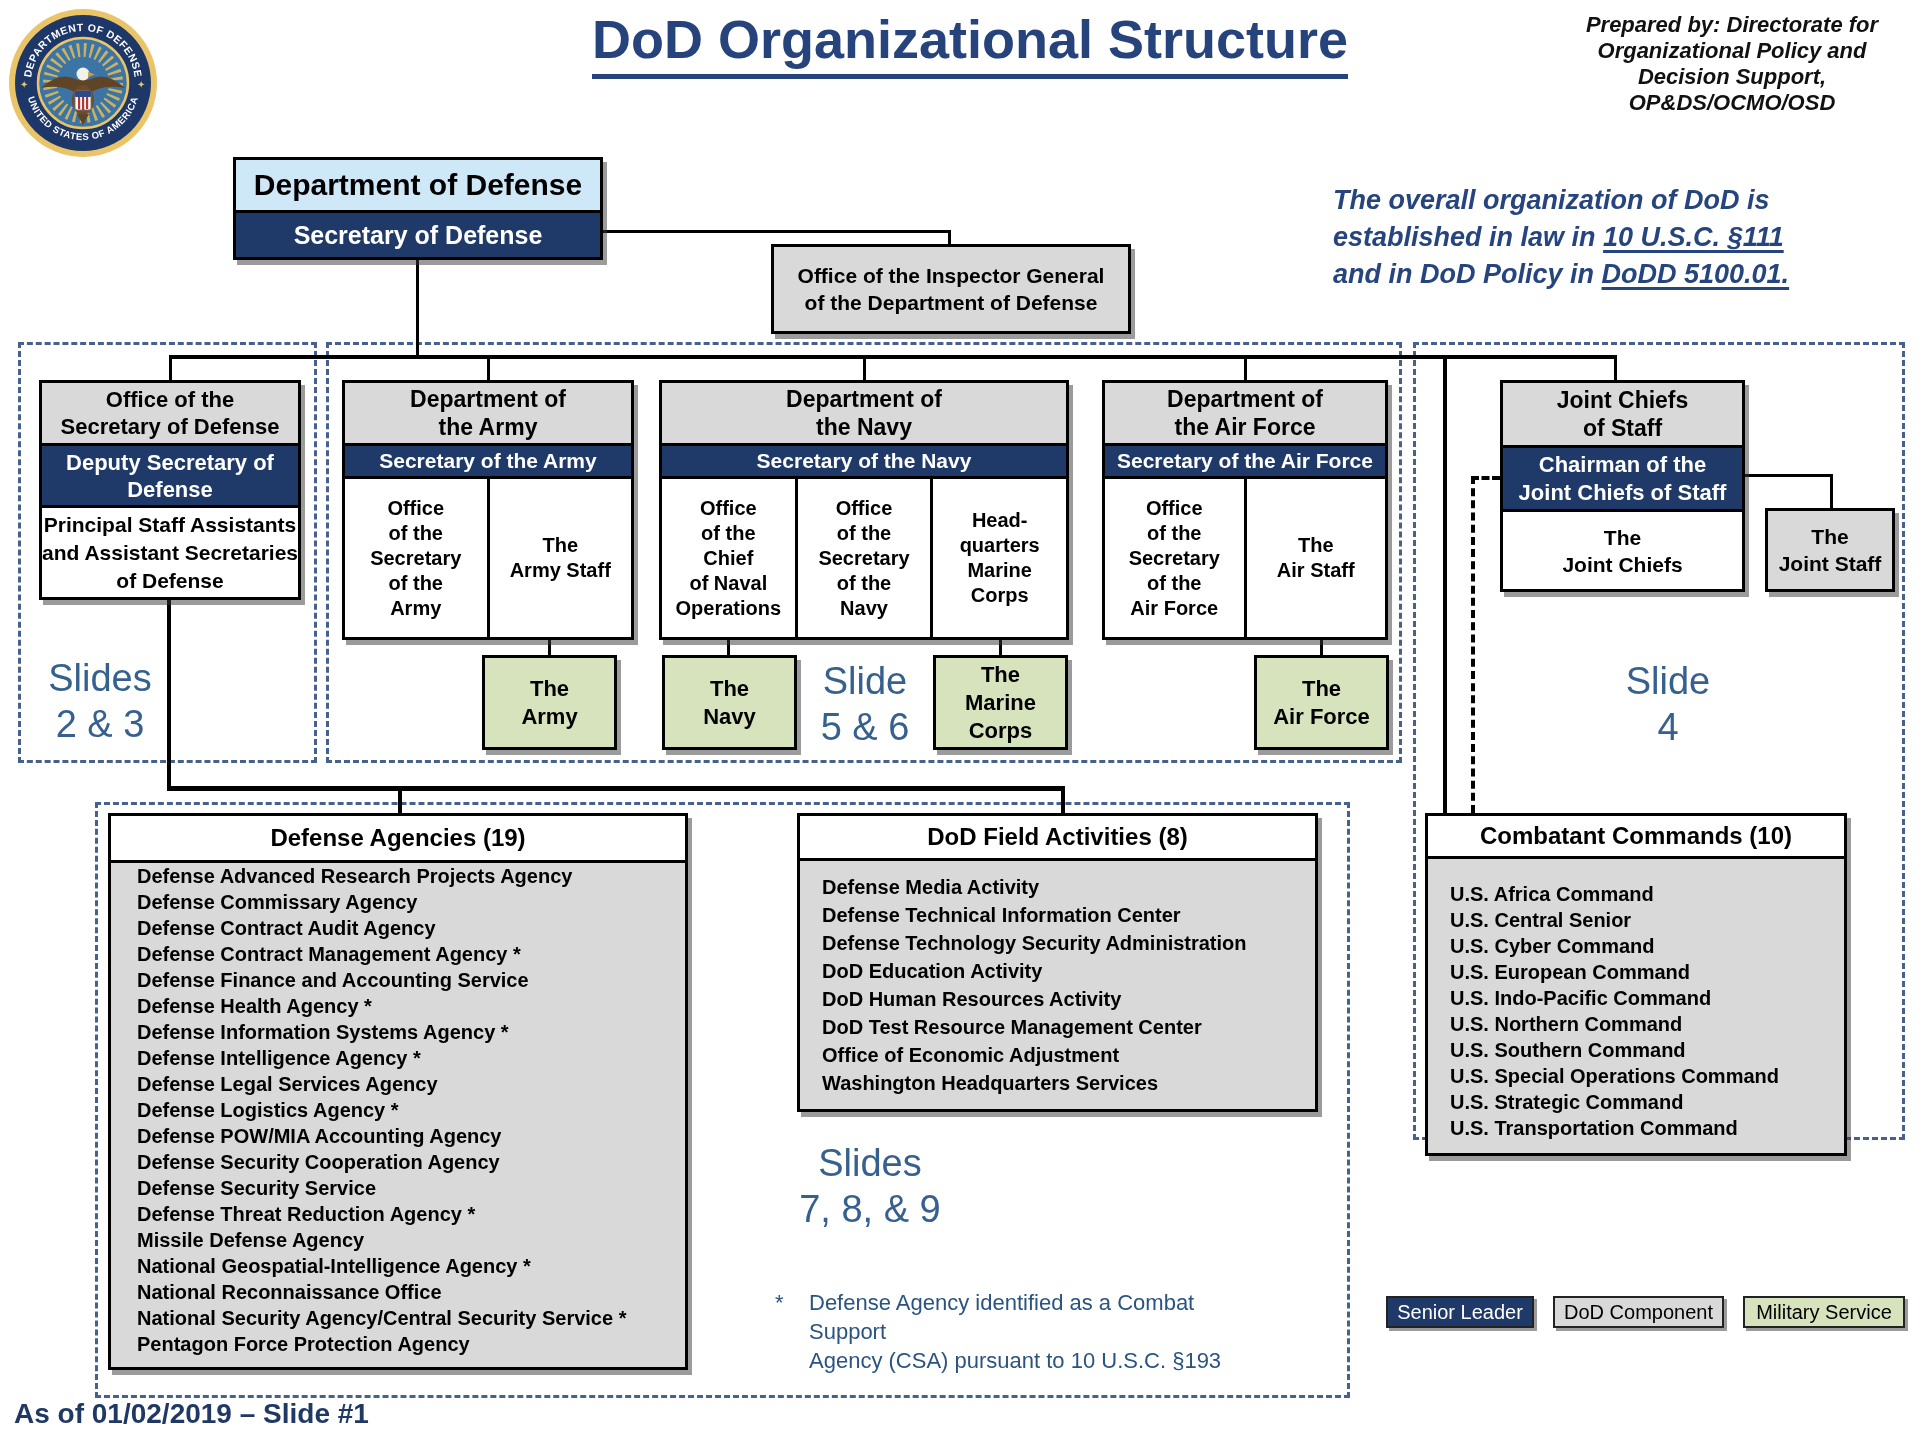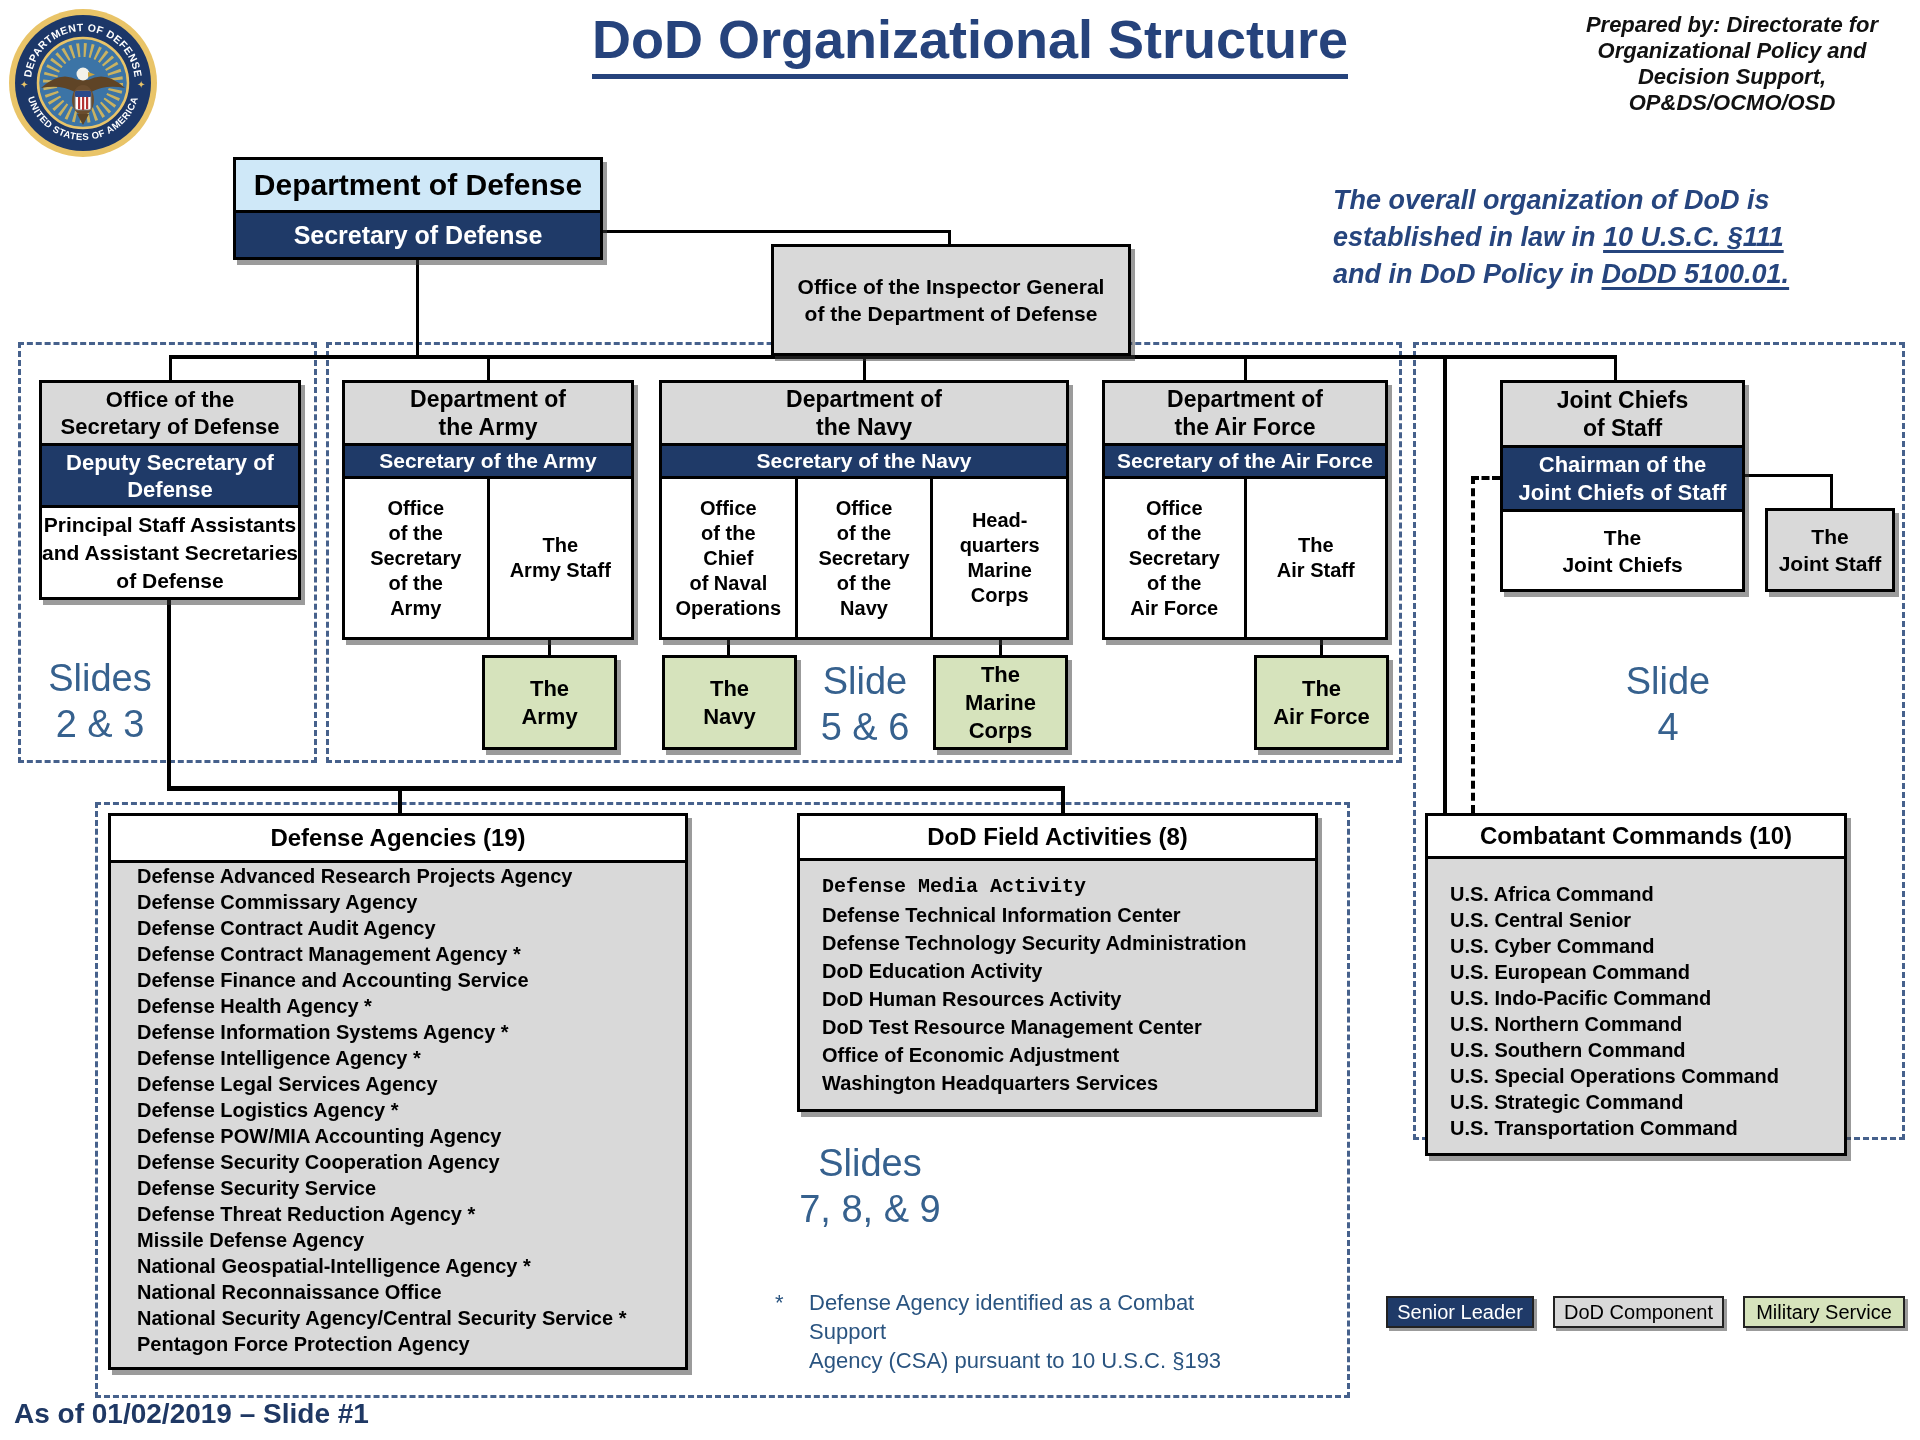--- a/index.html
+++ b/index.html
@@ -125,21 +125,21 @@
     <div class="abs line" style="left:1443px;top:357px;width:4px;height:456px;"></div>
     <div class="abs hdash" style="left:1471px;top:476px;width:29px;"></div>
     <div class="abs vdash" style="left:1471px;top:476px;height:337px;"></div>
   </div>
 
   <div class="abs box" style="left:233px;top:157px;width:370px;">
     <div class="bx-hdr lightblue ctr" style="height:50px;font-size:30px;">Department of Defense</div>
     <div class="bx-navy ctr" style="height:44px;font-size:25px;border-bottom:none;">Secretary of Defense</div>
   </div>
 
-  <div class="abs box grey ctr pre" style="left:771px;top:244px;width:360px;height:112px;font-size:21px;font-weight:bold;line-height:27px;">Office of the Inspector General
+  <div class="abs box grey ctr pre" style="left:771px;top:244px;width:360px;height:90px;font-size:21px;font-weight:bold;line-height:27px;">Office of the Inspector General
 of the Department of Defense</div>
 
   <div class="abs box" style="left:39px;top:380px;width:262px;">
     <div class="bx-hdr ctr pre" style="height:60px;font-size:22px;line-height:27px;">Office of the
 Secretary of Defense</div>
     <div class="bx-navy ctr pre" style="height:59px;font-size:22px;line-height:27px;">Deputy Secretary of
 Defense</div>
     <div class="bx-body ctr pre" style="height:89px;font-size:21px;line-height:28px;">Principal Staff Assistants
 and Assistant Secretaries
 of Defense</div>
@@ -249,21 +249,21 @@
         <div class="list-item" style="line-height:26px;">National Geospatial-Intelligence Agency *</div>
         <div class="list-item" style="line-height:26px;">National Reconnaissance Office</div>
         <div class="list-item" style="line-height:26px;">National Security Agency/Central Security Service *</div>
         <div class="list-item" style="line-height:26px;">Pentagon Force Protection Agency</div>
       </div>
   </div>
 
   <div class="abs list-box" style="left:797px;top:813px;width:521px;">
     <div class="list-hdr" style="line-height:42px;height:42px;">DoD Field Activities (8)</div>
     <div class="list-body" style="padding-top:12px;padding-bottom:12px;padding-left:22px;">
-        <div class="list-item" style="line-height:28px;font-family:Liberation Mono, monospace;">Defense Media Activity</div>
+        <div class="list-item" style="line-height:28px;">Defense Media Activity</div>
         <div class="list-item" style="line-height:28px;">Defense Technical Information Center</div>
         <div class="list-item" style="line-height:28px;">Defense Technology Security Administration</div>
         <div class="list-item" style="line-height:28px;">DoD Education Activity</div>
         <div class="list-item" style="line-height:28px;">DoD Human Resources Activity</div>
         <div class="list-item" style="line-height:28px;">DoD Test Resource Management Center</div>
         <div class="list-item" style="line-height:28px;">Office of Economic Adjustment</div>
         <div class="list-item" style="line-height:28px;">Washington Headquarters Services</div>
       </div>
   </div>
 

